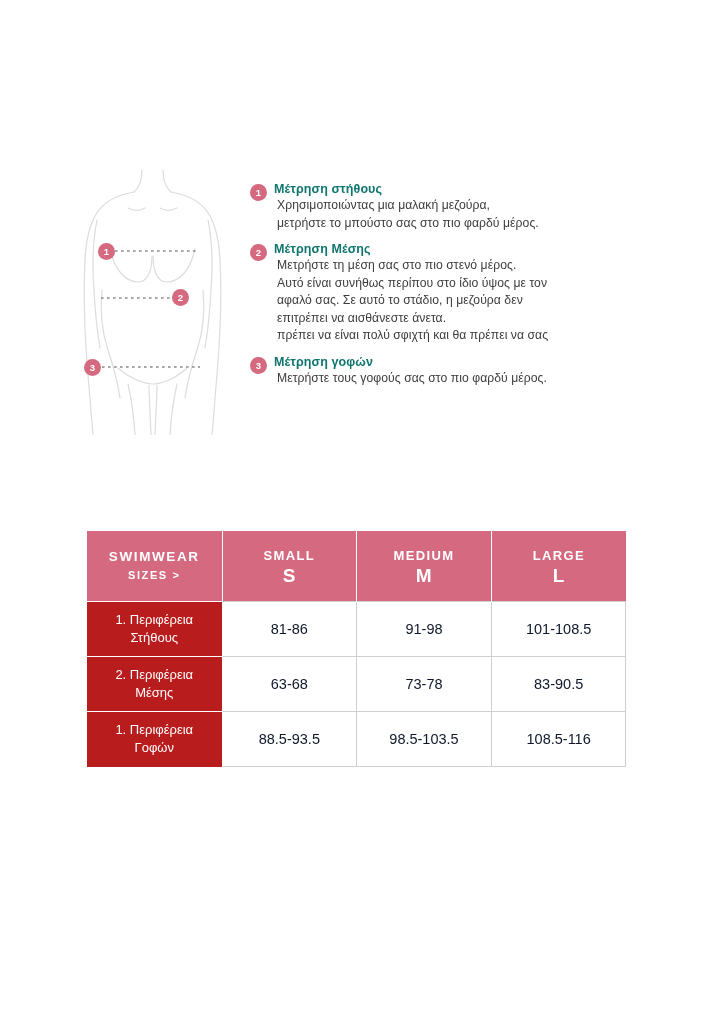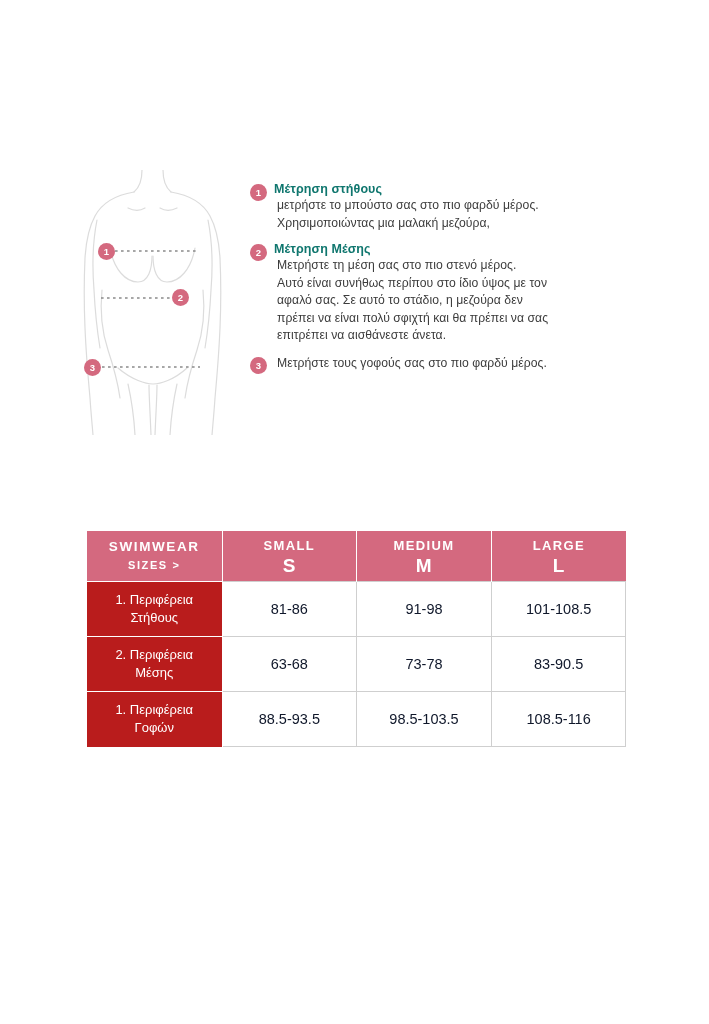--- a/index.html
+++ b/index.html
@@ -98,21 +98,21 @@
     text-align: center;
   }
 
   .col-label { width: 135px; }
   .col-size  { width: 134.66px; }
 
   
   .hdr-cell {
     background: #d4697f;
     color: #ffffff;
-    height: 50px;
+    height: 70px;
     border-right: 1.5px solid #ffffff;
     font-weight: bold;
   }
   .hdr-cell:last-child { border-right: none; }
 
   .hdr-label-line1 {
     display: block;
     font-size: 13.5px;
     letter-spacing: 1.6px;
     line-height: 19px;
@@ -210,39 +210,40 @@
     <div class="badge fig-badge-2">2</div>
     <div class="badge fig-badge-3">3</div>
   </div>
 
   <div class="instructions">
 
     <div class="instr-block">
       <div class="badge instr-badge">1</div>
       <div class="instr-title">Μέτρηση στήθους</div>
       <div class="instr-body">
+        <div>Χρησιμοποιώντας μια μαλακή μεζούρα,</div>
         <div>μετρήστε το μπούστο σας στο πιο φαρδύ μέρος.</div>
-        <div>Χρησιμοποιώντας μια μαλακή μεζούρα,</div>
       </div>
     </div>
 
     <div class="instr-block">
       <div class="badge instr-badge">2</div>
       <div class="instr-title">Μέτρηση Μέσης</div>
       <div class="instr-body">
         <div>Μετρήστε τη μέση σας στο πιο στενό μέρος.</div>
         <div>Αυτό είναι συνήθως περίπου στο ίδιο ύψος με τον</div>
         <div>αφαλό σας. Σε αυτό το στάδιο, η μεζούρα δεν</div>
+        <div>επιτρέπει να αισθάνεστε άνετα.</div>
         <div>πρέπει να είναι πολύ σφιχτή και θα πρέπει να σας</div>
-        <div>επιτρέπει να αισθάνεστε άνετα.</div>
       </div>
     </div>
 
     <div class="instr-block">
       <div class="badge instr-badge">3</div>
+      <div class="instr-title">Μέτρηση γοφών</div>
       <div class="instr-body">
         <div> Μετρήστε τους γοφούς σας στο πιο φαρδύ μέρος.</div>
       </div>
     </div>
 
   </div>
 </div>
 
 <table class="size-table">
   <colgroup>

